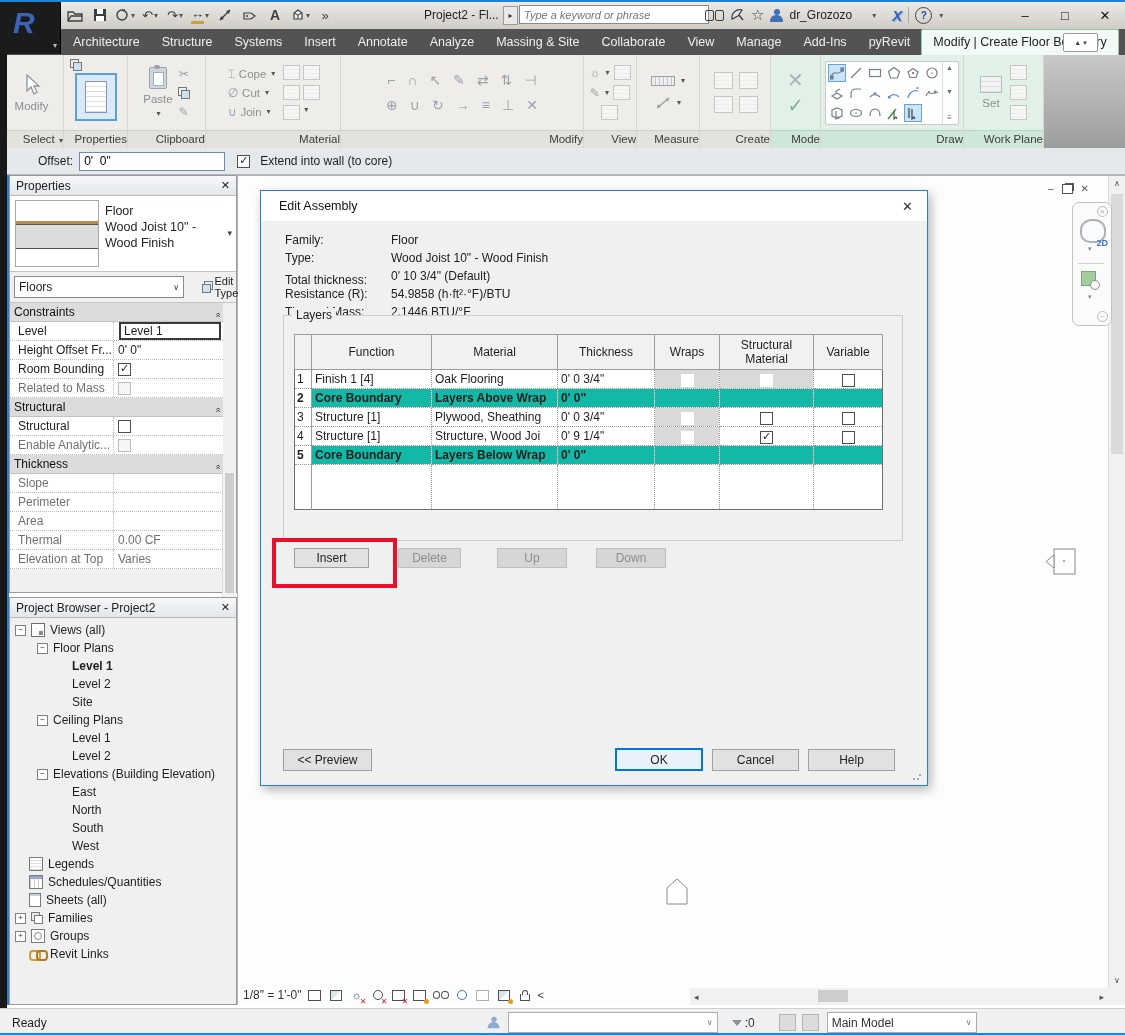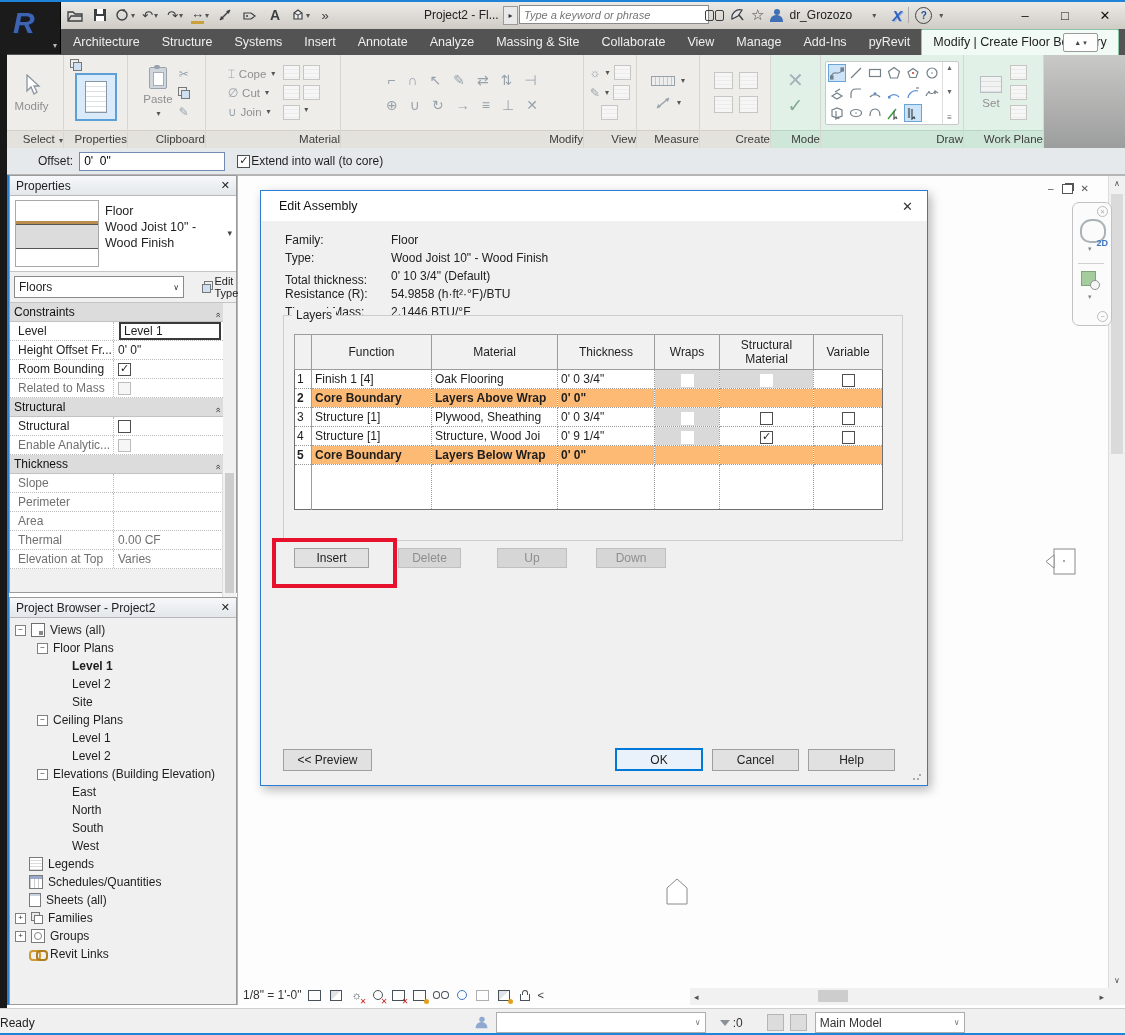--- a/index.html
+++ b/index.html
@@ -169,21 +169,21 @@
   .gbox{position:absolute;left:22px;top:124px;width:618px;height:224px;border:1px solid #cdcdcd}
   .gcap{position:absolute;left:8px;top:-8px;background:#f0f0f0;padding:0 4px;font-size:12px;color:#222}
   table.layers{border-collapse:collapse;position:absolute;left:10px;top:18px;background:#fff;table-layout:fixed}
   .layers col.c0{width:17px}.layers col.c1{width:120px}.layers col.c2{width:126px}.layers col.c3{width:97px}
   .layers col.c4{width:65px}.layers col.c5{width:94px}.layers col.c6{width:69px}
   .layers{border:1px solid #6e6e6e}
   .layers th{height:34px;background:#f1f1f1;border:1px solid #9c9c9c;font-weight:normal;font-size:12px;padding:0 2px}
   .layers td{height:18px;border-right:1px dotted #9b9b9b;border-bottom:1px dotted #9b9b9b;font-size:12px;
              padding:0 0 0 3px;white-space:nowrap;overflow:hidden;vertical-align:middle}
   .layers td.num{border-right:1px solid #9c9c9c;text-align:left;background:#fff;padding-left:2px}
-  tr.core td{background:#fdba74;font-weight:bold}
+  tr.core td{background:#14b8a6;font-weight:bold}
   td.gcell{background:#d9d9d9}
   td.ckcell{text-align:center;padding:0}
   td.ckcell .cb{margin-top:2px}
   tr.emptyrow td{height:44px;background:#fff}
   .btn{display:flex;align-items:center;justify-content:center;font-size:12px;background:#e1e1e1;border:1px solid #9f9f9f;color:#222;box-sizing:border-box}
   .btn.dis{background:#d6d6d6;border-color:#bfbfbf;color:#8e8e8e}
   .redbox{position:absolute;left:11px;top:347px;width:117px;height:42px;border:4px solid #e8112d;z-index:3}
   .annot{position:absolute;left:56px;top:442px;font-size:30px;font-weight:bold;font-style:italic;color:#ff0000;white-space:nowrap;letter-spacing:0px}
   .okbtn{border:2px solid #0078d7;background:#e9f2fb}
   .grip{position:absolute;right:5px;bottom:4px;width:10px;height:10px;
@@ -610,21 +610,21 @@
     </div>
     <div class="plabel">Work Plane</div>
   </div>
   <div class="rfill"></div>
 </div>
 
 <div class="abs optbar">
   <span style="margin-left:38px">Offset:</span>
   <input class="optin" style="margin-left: 6px;" value="0'  0&quot;">
   <span class="cb cs-checked" style="margin-left:12px"></span>
-  <span style="margin-left:1px">Extend into wall (to core)</span>
+  <span style="margin-left:10px">Extend into wall (to core)</span>
 </div>
 
 <div class="abs hline"></div>
 
 <div class="abs canvas"></div>
 <div class="abs winctl">
   <span>–</span>
   <span class="wc2"></span>
   <span>✕</span>
 </div>
@@ -987,21 +987,21 @@
 
 
   <div class="btn abs" style="left:22px;top:558px;width:89px;height:22px">&lt;&lt; Preview</div>
   <div class="btn okbtn abs" style="left:354px;top:557px;width:88px;height:23px">OK</div>
   <div class="btn abs" style="left:451px;top:558px;width:87px;height:22px">Cancel</div>
   <div class="btn abs" style="left:547px;top:558px;width:87px;height:22px">Help</div>
   <div class="grip"></div>
 </div>
 
 <div class="abs statusbar">
-  <span style="">Ready</span>
+  <span style="margin-left:12px">Ready</span>
   <span class="person" style="margin-left:440px;opacity:.55;transform:scale(.9)"></span>
   <div class="scombo" style="margin-left:8px;width:200px">
     <span class="dd2" style="margin-left:auto;font-size:8px;color:#777">∨</span>
   </div>
   <span class="funnel" style="margin-left:14px"></span>
   <span style="margin-left:3px;color:#333">:0</span>
   <span class="sbtn" style="margin-left:24px"></span>
   <span class="sbtn" style="margin-left:6px"></span>
   <div class="scombo" style="margin-left:8px;width:140px">
     <span>Main Model</span>

